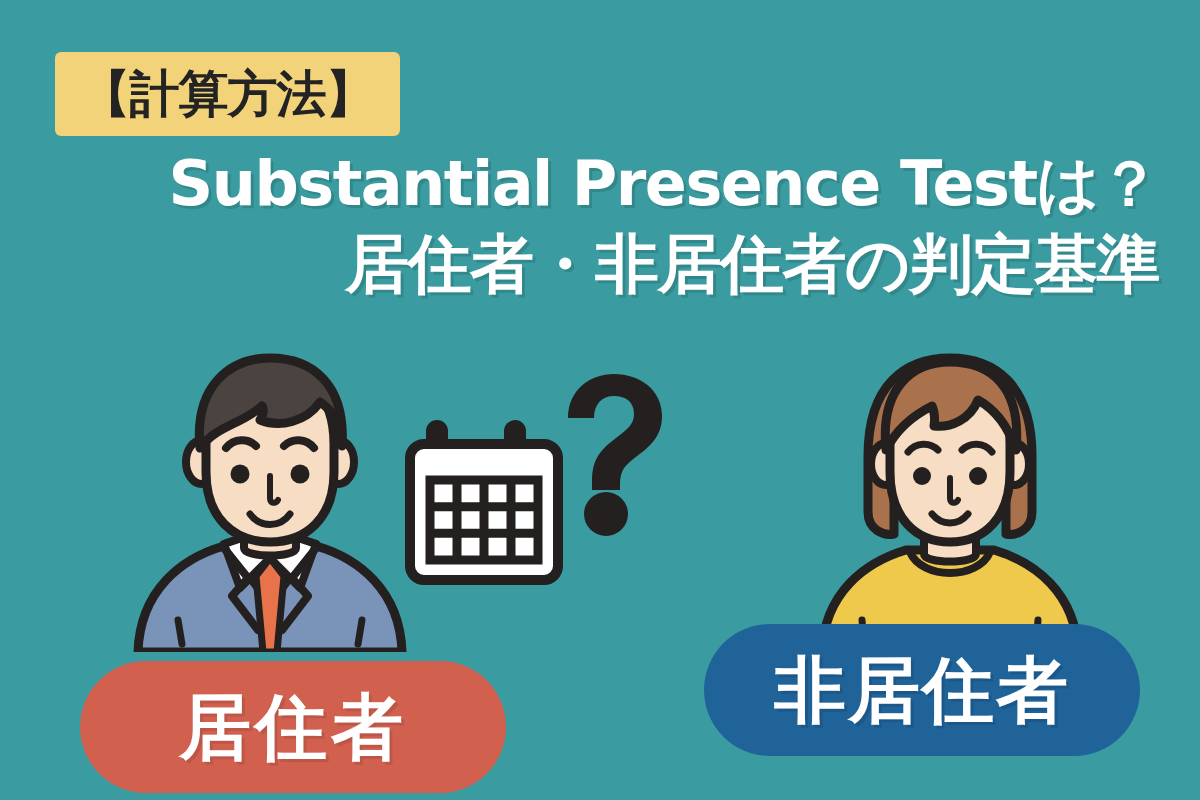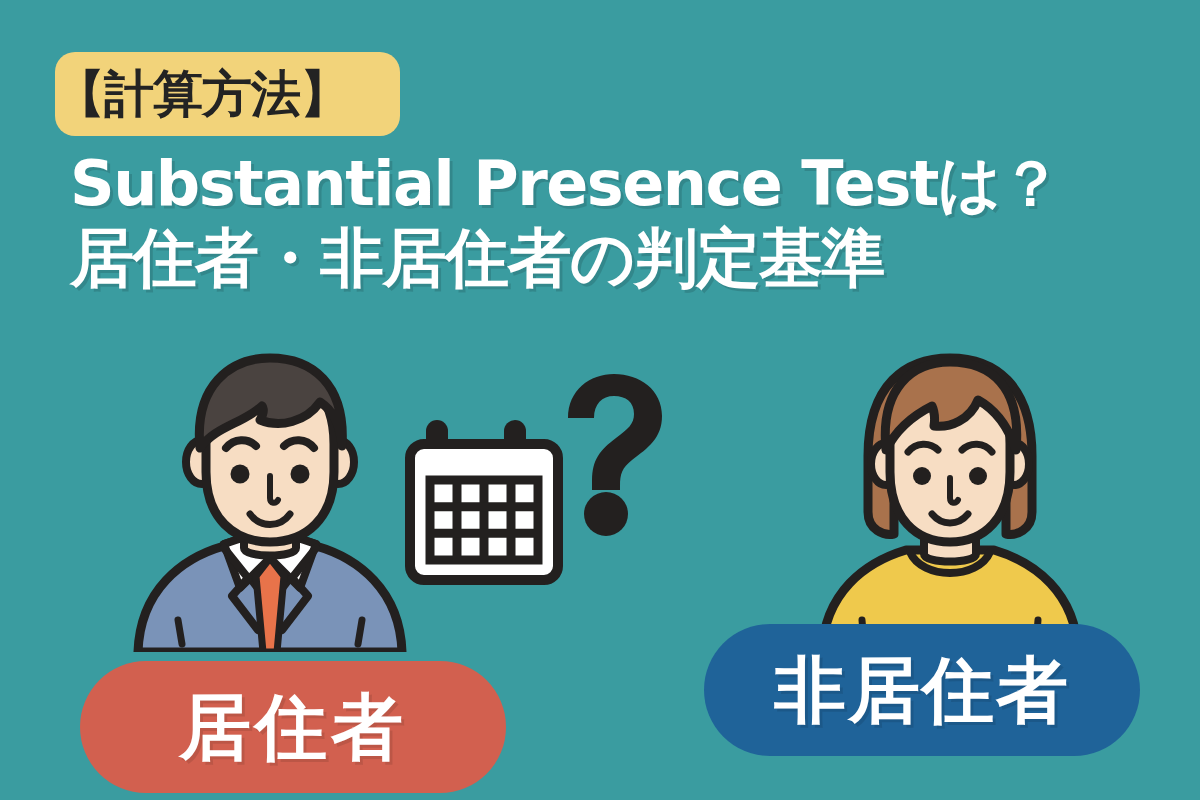--- a/index.html
+++ b/index.html
@@ -14,50 +14,51 @@
     background:#3a9ca0;
     overflow:hidden;
   }
 
   
   #badge {
     position:absolute;
     left:55px; top:52px;
     width:345px; height:84px;
     background:#f2d37a;
-    border-radius:20px;
-    display:flex; align-items:center; 
+    border-radius:6px;
+    display:flex; align-items:center; justify-content:center;
   }
   #badge-label {
     font-family:"DejaVu Sans", sans-serif;
     font-weight:700;
     font-size:50px;
     color:#232323;
     letter-spacing:-1px;
     line-height:1;
     white-space:nowrap;
   }
 
   
   #title-block {
     position:absolute;
-    left:70px; top:152px;
+    left:49px; top:152px;
     width:1110px;
+    text-align:right;
   }
   .title-line {
     color:#ffffff;
     font-family:"DejaVu Sans", sans-serif;
     font-weight:700;
     line-height:1.04;
     white-space:nowrap;
     text-shadow:3px 3px 0 rgba(0,0,0,0.13);
     letter-spacing:-1.5px;
   }
   #title-line-1 { font-size:62px; }
-  #title-line-2 { font-size:64px; margin-top:9px; }
+  #title-line-2 { font-size:64px; margin-top:15px; }
 
   
   .person { position:absolute; }
   #person-left  { left:120px; top:352px; width:300px; height:300px; }
   #person-right { left:800px; top:348px; width:300px; height:305px; }
 
   
   #calendar-icon { position:absolute; left:404px; top:418px; width:160px; height:168px; }
   #question-mark { position:absolute; left:552px; top:372px; width:116px; height:165px; }
 

